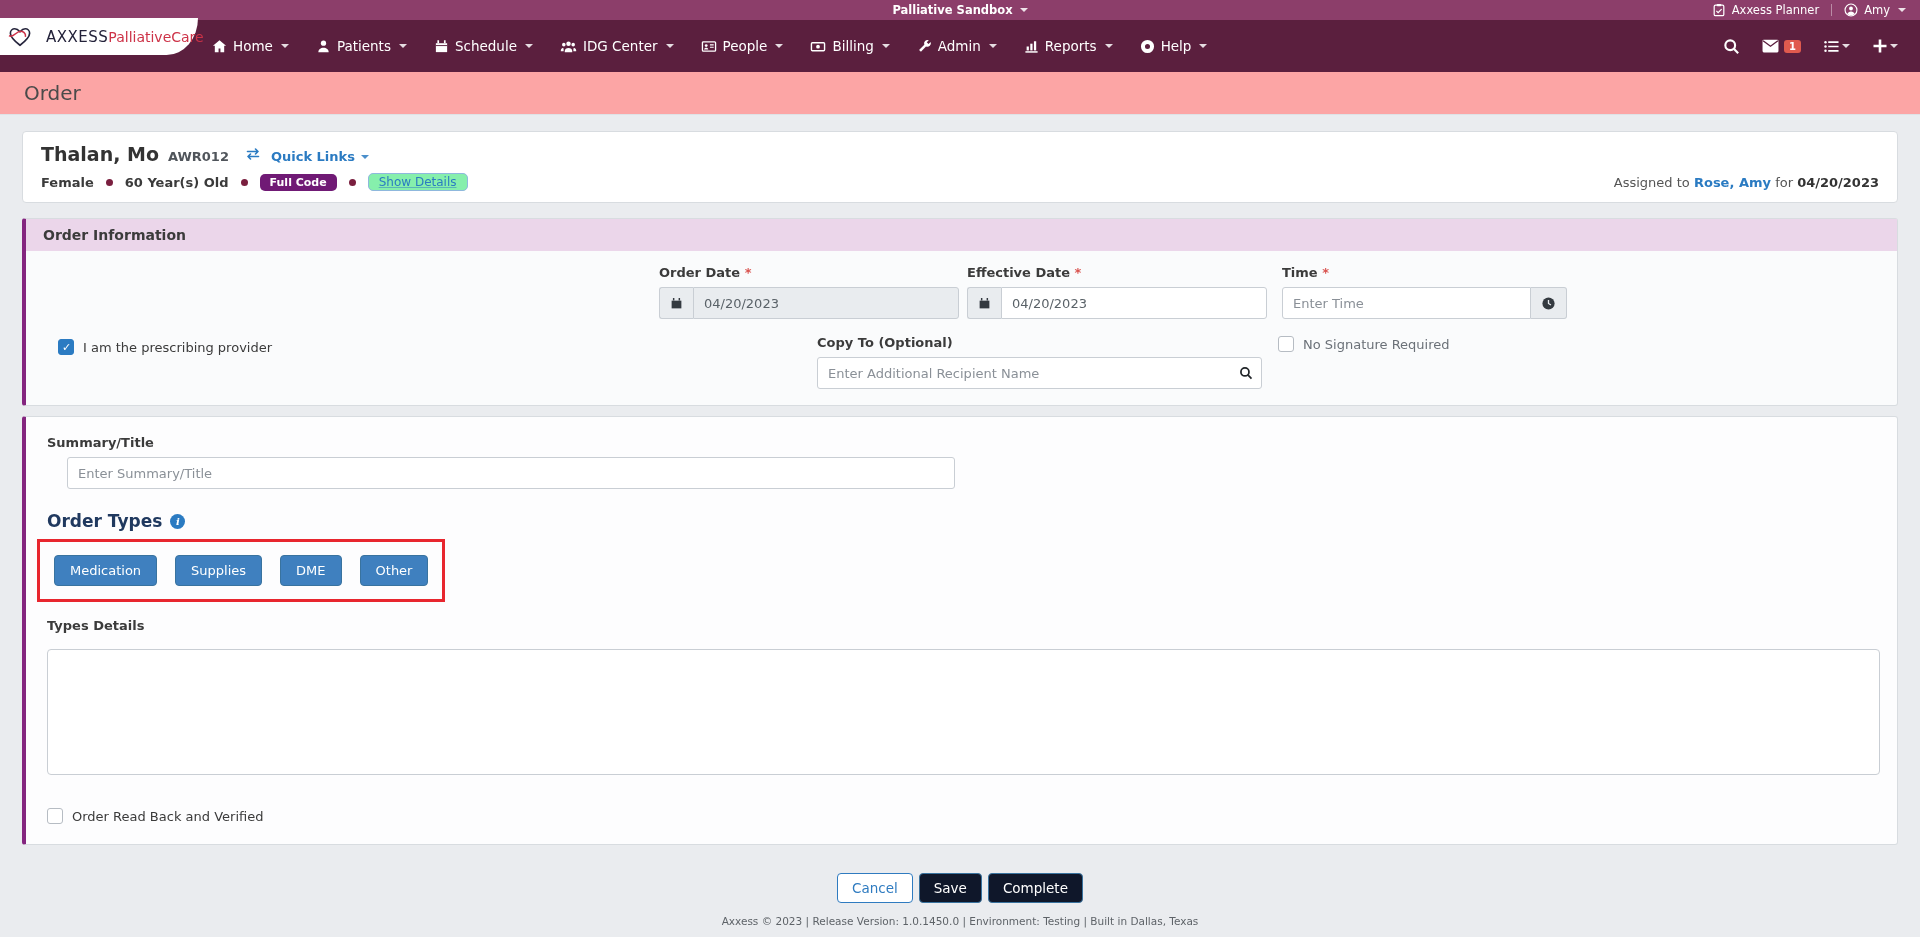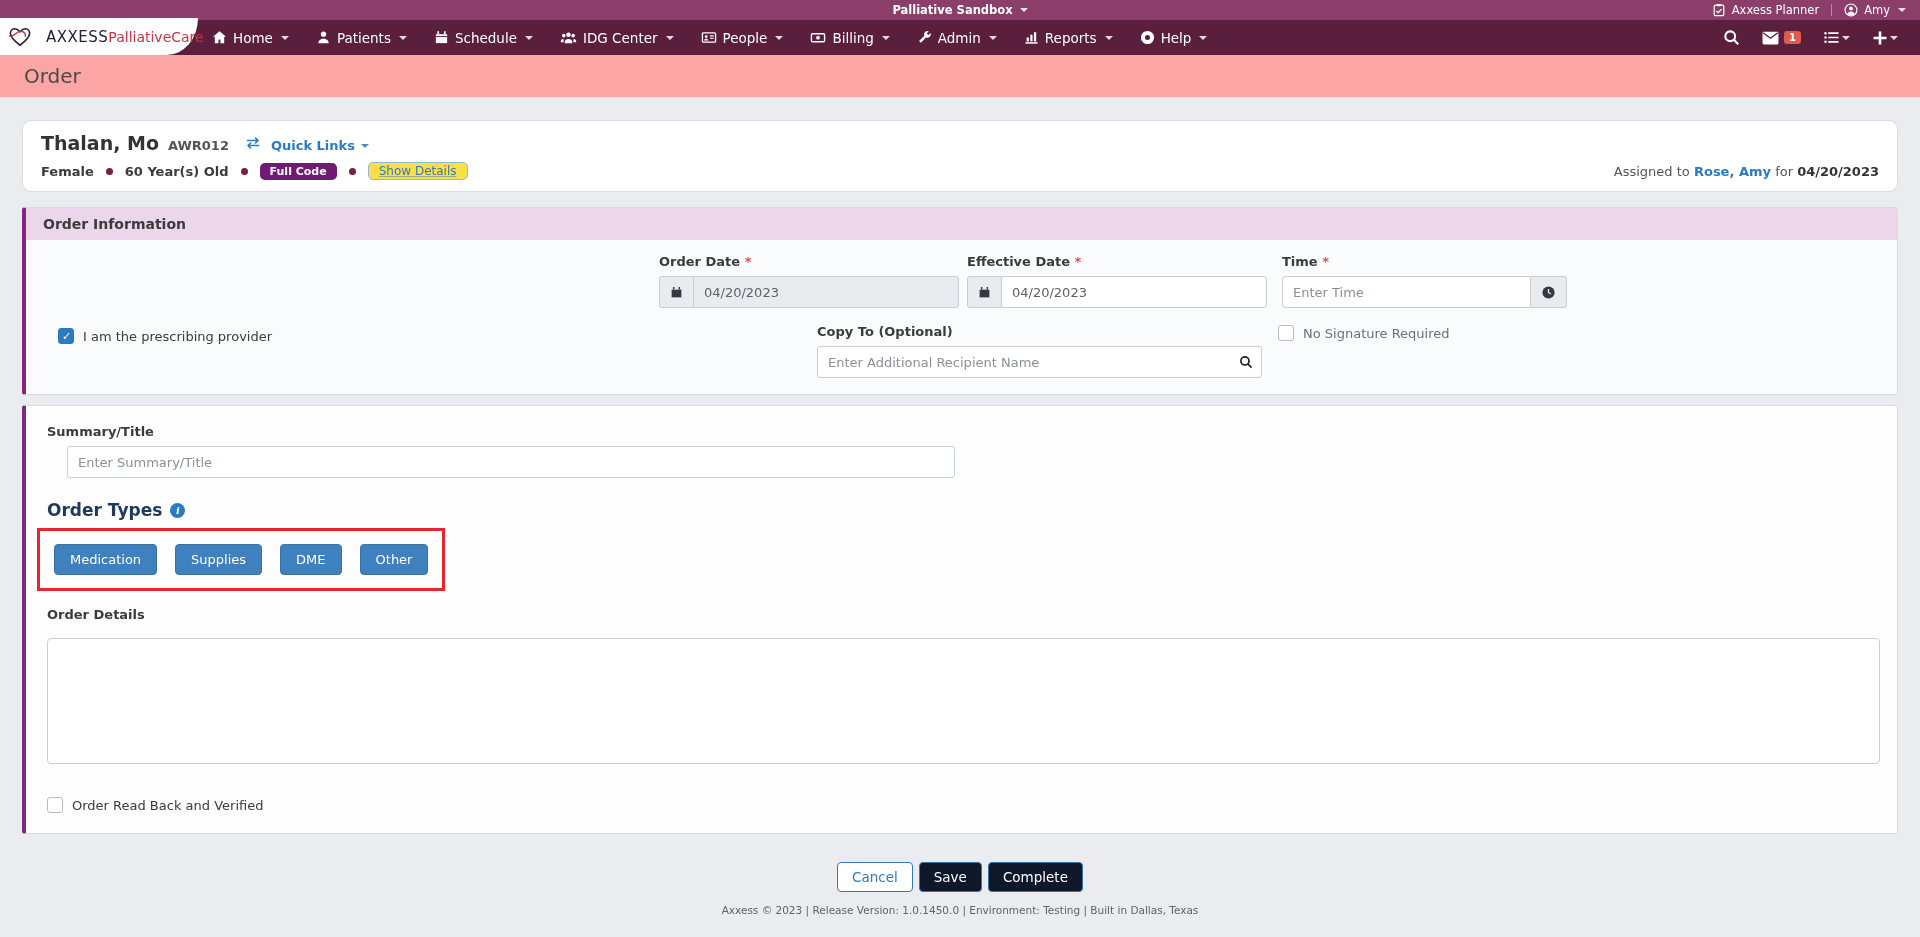--- a/index.html
+++ b/index.html
@@ -14,21 +14,21 @@
   .header { position: relative; }
   .topstrip { height: 20px; background: #8c3e6a; position: relative; color: #fff; }
   .env-switcher { position: absolute; left: 0; right: 0; top: 0; height: 20px;
     display: flex; align-items: center; justify-content: center; gap: 5px;
     font-size: 11.5px; font-weight: bold; cursor: pointer; }
   .topstrip-right { position: absolute; right: 14px; top: 0; height: 20px;
     display: flex; align-items: center; gap: 12px; font-size: 11.5px; }
   .top-link { display: flex; align-items: center; gap: 6px; cursor: pointer; }
   .vsep { width: 1px; height: 12px; background: rgba(255,255,255,.4); }
 
-  .navbar { height: 35px; background: #5b1f3e; color: #fff;
+  .navbar { height: 52px; background: #5b1f3e; color: #fff;
     display: flex; align-items: center; padding-left: 212px; }
   .logo { position: absolute; top: 18px; left: 0; width: 198px; height: 37px;
     background: #fff; border-radius: 0 0 34px 0 / 0 0 40px 0; z-index: 2;
     display: flex; align-items: center; padding-left: 8px; }
   .logo-name { color: #23223a; font-weight: 400; font-size: 15px; letter-spacing: .5px; margin-left: 14px; }
   .logo-product { color: #cd3247; font-size: 14px; }
   .nav-item { display: flex; align-items: center; gap: 6px; margin-right: 27px;
     font-size: 13.5px; cursor: pointer; white-space: nowrap; }
   .caret { width: 0; height: 0; border-left: 4px solid transparent;
     border-right: 4px solid transparent; border-top: 4px solid currentColor;
@@ -39,35 +39,35 @@
     border-radius: 3px; padding: 1px 5px; margin-left: 5px; }
 
   
   .titlebar { height: 43px; background: #fca5a5; border-bottom: 1px solid #dfe2e6;
     display: flex; align-items: center; padding-left: 24px;
     font-size: 20px; color: #4a4a4a; }
 
   .content { padding: 0 22px; }
 
   
-  .pcard { background: #fff; border: 1px solid #d8dce0; border-radius: 9px;
-    margin-top: 22px; padding: 11px 18px 10px; position: relative; height: 72px; }
+  .pcard { background: #fff; border: 1px solid #d8dce0; border-radius: 4px;
+    margin-top: 16px; padding: 11px 18px 10px; position: relative; height: 72px; }
   .prow1 { display: flex; align-items: baseline; }
   .p-name { font-size: 19px; font-weight: bold; color: #333; }
   .p-mrn { font-size: 13px; font-weight: bold; color: #50555b; margin-left: 9px; }
   .swap-icon { color: #2b7bc2; margin-left: 16px; align-self: center; cursor: pointer; }
   .quick-links { color: #2b7bc2; font-weight: bold; font-size: 13px; margin-left: 10px;
     display: flex; align-items: center; gap: 4px; cursor: pointer; }
   .prow2 { display: flex; align-items: center; margin-top: 8px; gap: 12px; }
   .p-demo { font-weight: bold; font-size: 13px; color: #3b3b3b; }
   .dot { width: 7px; height: 7px; border-radius: 50%; background: #7a1f3f; }
   .code-badge { background: #701a75; color: #fff; font-size: 11px; font-weight: bold;
     padding: 2px 10px; border-radius: 5px; }
   .show-details { color: #2b7bc2; border: 1px solid #8fb8dd; border-radius: 5px;
-    padding: 1px 10px; font-size: 12px; cursor: pointer; background: #fde047;
+    padding: 1px 10px; font-size: 12px; cursor: pointer; background: #86efac;
     text-decoration: underline; text-decoration-color: rgba(43,123,194,.5); }
   .assigned { position: absolute; right: 18px; bottom: 12px; font-size: 13px; color: #555; }
   .assigned .aname { color: #2b7bc2; font-weight: bold; }
   .assigned .adate { color: #333; font-weight: bold; }
 
   
   .ocard, .bcard { background: #fafbfc; border: 1px solid #d8dce0;
     border-left: 4px solid #84257f; border-radius: 3px; }
   .ocard { margin-top: 15px; }
   .ocard-header { background: #ebd6ea; padding: 8px 17px; font-weight: bold;
@@ -426,21 +426,21 @@
       <span>Order Types</span>
       <span class="info-icon"></span>
     </div>
     <div class="highlight">
       <button class="type-btn">Medication</button>
       <button class="type-btn">Supplies</button>
       <button class="type-btn">DME</button>
       <button class="type-btn">Other</button>
     </div>
 
-    <label class="flabel od-label">Order Details</label>
+    <label class="flabel od-label">Types Details</label>
     <textarea class="details-box" style=""></textarea>
 
     <div class="cbrow readback">
       <span class="cb"></span>
       <span>Order Read Back and Verified</span>
     </div>
   </div>
 
   <div class="footer-actions">
     <button class="btn btn-outline">Cancel</button>

